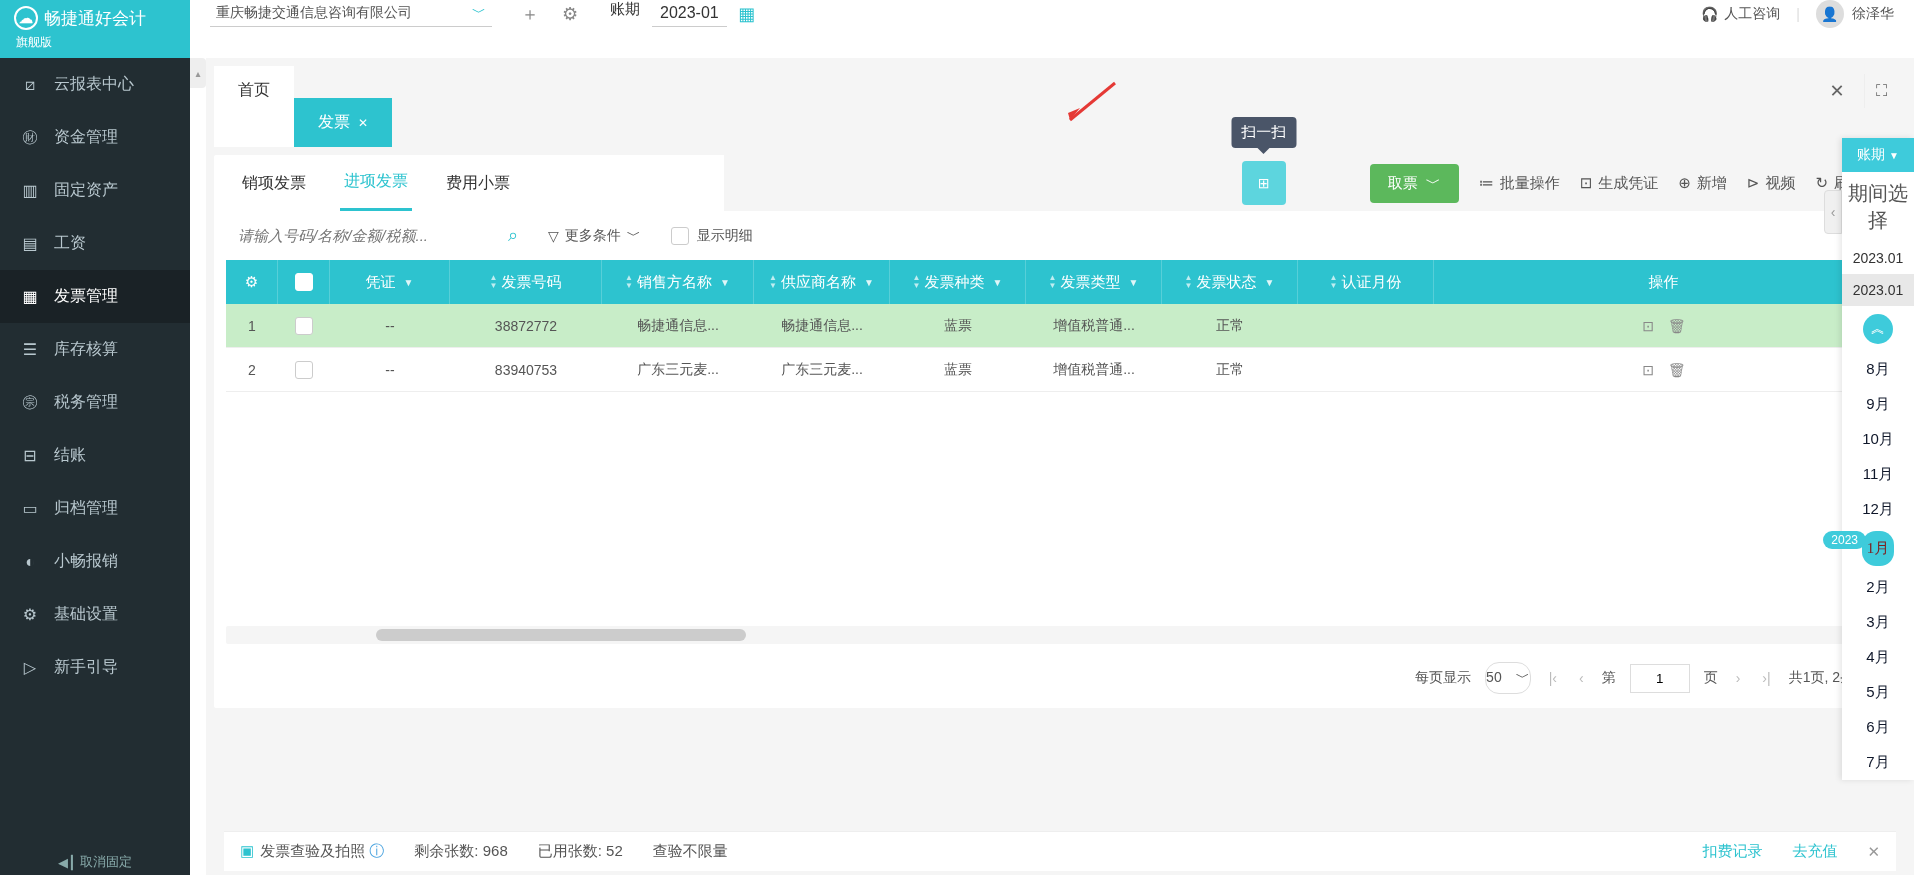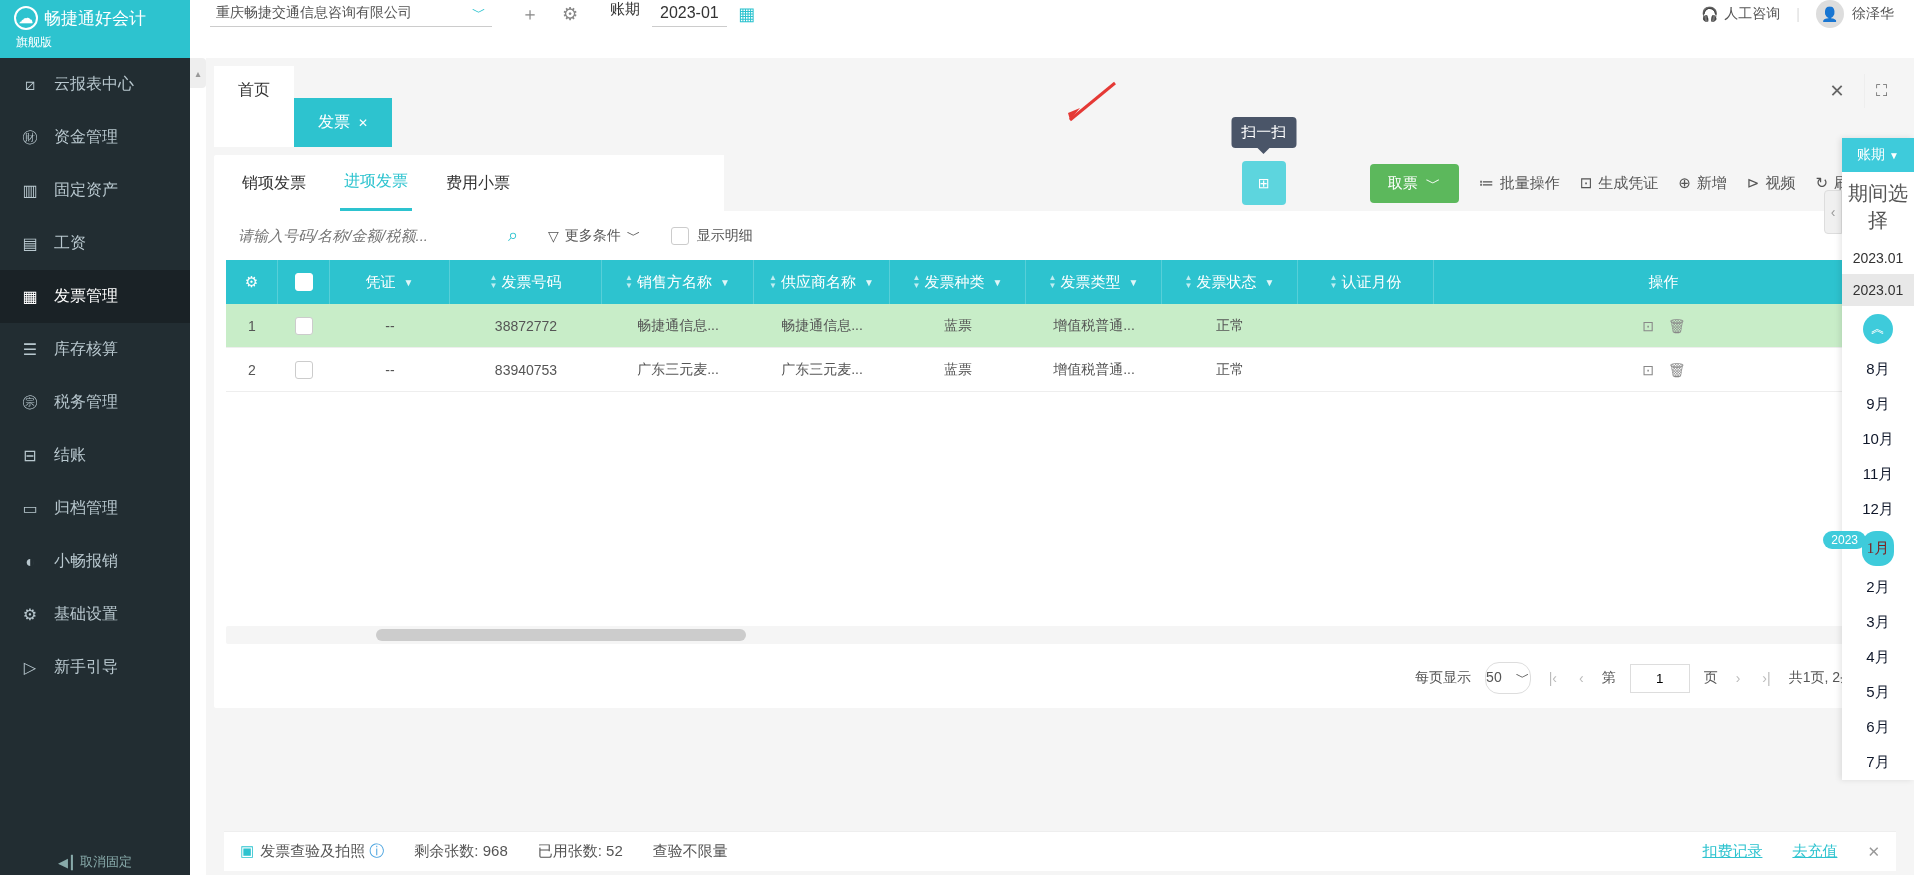--- a/index.html
+++ b/index.html
@@ -72,21 +72,21 @@
     .hscroll { height:18px; margin:4px 12px; background:#f5f5f5; position:relative; border-radius:2px;}
     .hscroll-thumb { position:absolute; left:150px; height:12px; top:3px; width:370px; background:#ccc; border-radius:6px;}
     
     .pagination { display:flex; align-items:center; gap:14px; justify-content:flex-end; padding:14px 24px; color:#555;}
     .page-sel { border:1px solid #ddd; padding:6px 0; border-radius:14px; display:flex; gap:14px; align-items:flex-start;}
     .page-input { width:60px; border:1px solid #ddd; padding:6px; text-align:center;}
     .pg-nav { color:#bbb; cursor:pointer; padding:0 4px;}
     
     .bottom-bar { position:absolute; bottom:4px; left:18px; right:18px; display:flex; align-items:center; gap:30px; background:#fff; padding:10px 16px; color:#555; font-size:15px; border-top:1px solid #eee;}
     .bottom-bar .bicon{ color:#2DC3CF; margin-right:6px;}
-    .blue-link { color:#2DC3CF; cursor:pointer; text-decoration:underline;}
+    .blue-link { color:#2DC3CF; cursor:pointer; }
     
     
     .right-period { position:absolute; right:0; top:138px; width:72px; background:#fff; box-shadow:-2px 0 6px rgba(0,0,0,0.1); z-index:50;}
     .rp-header { background:#3ECBDB; color:#fff; text-align:center; padding:8px 4px; font-size:14px; display:flex; align-items:center; justify-content:center; gap:4px;}
     .rp-title { text-align:center; padding:8px 3px; color:#555; font-size:20px;}
     .rp-year { text-align:center; padding:8px 2px; font-size:14px; color:#333;}
     .rp-year.active { background:#e8e8e8;}
     .rp-scroll-up { width:30px; height:30px; border-radius:50%; background:#3ECBDB; color:#fff; margin:8px auto; display:flex; align-items:center; justify-content:center;}
     .rp-month { text-align:center; padding:8px 4px; color:#0f172a; font-size:15px; cursor:pointer;}
     .rp-month.active { background:#3ECBDB; color:#7f1d1d; border-radius:14px; margin:4px 20px;font-family:Liberation Serif, serif;}

